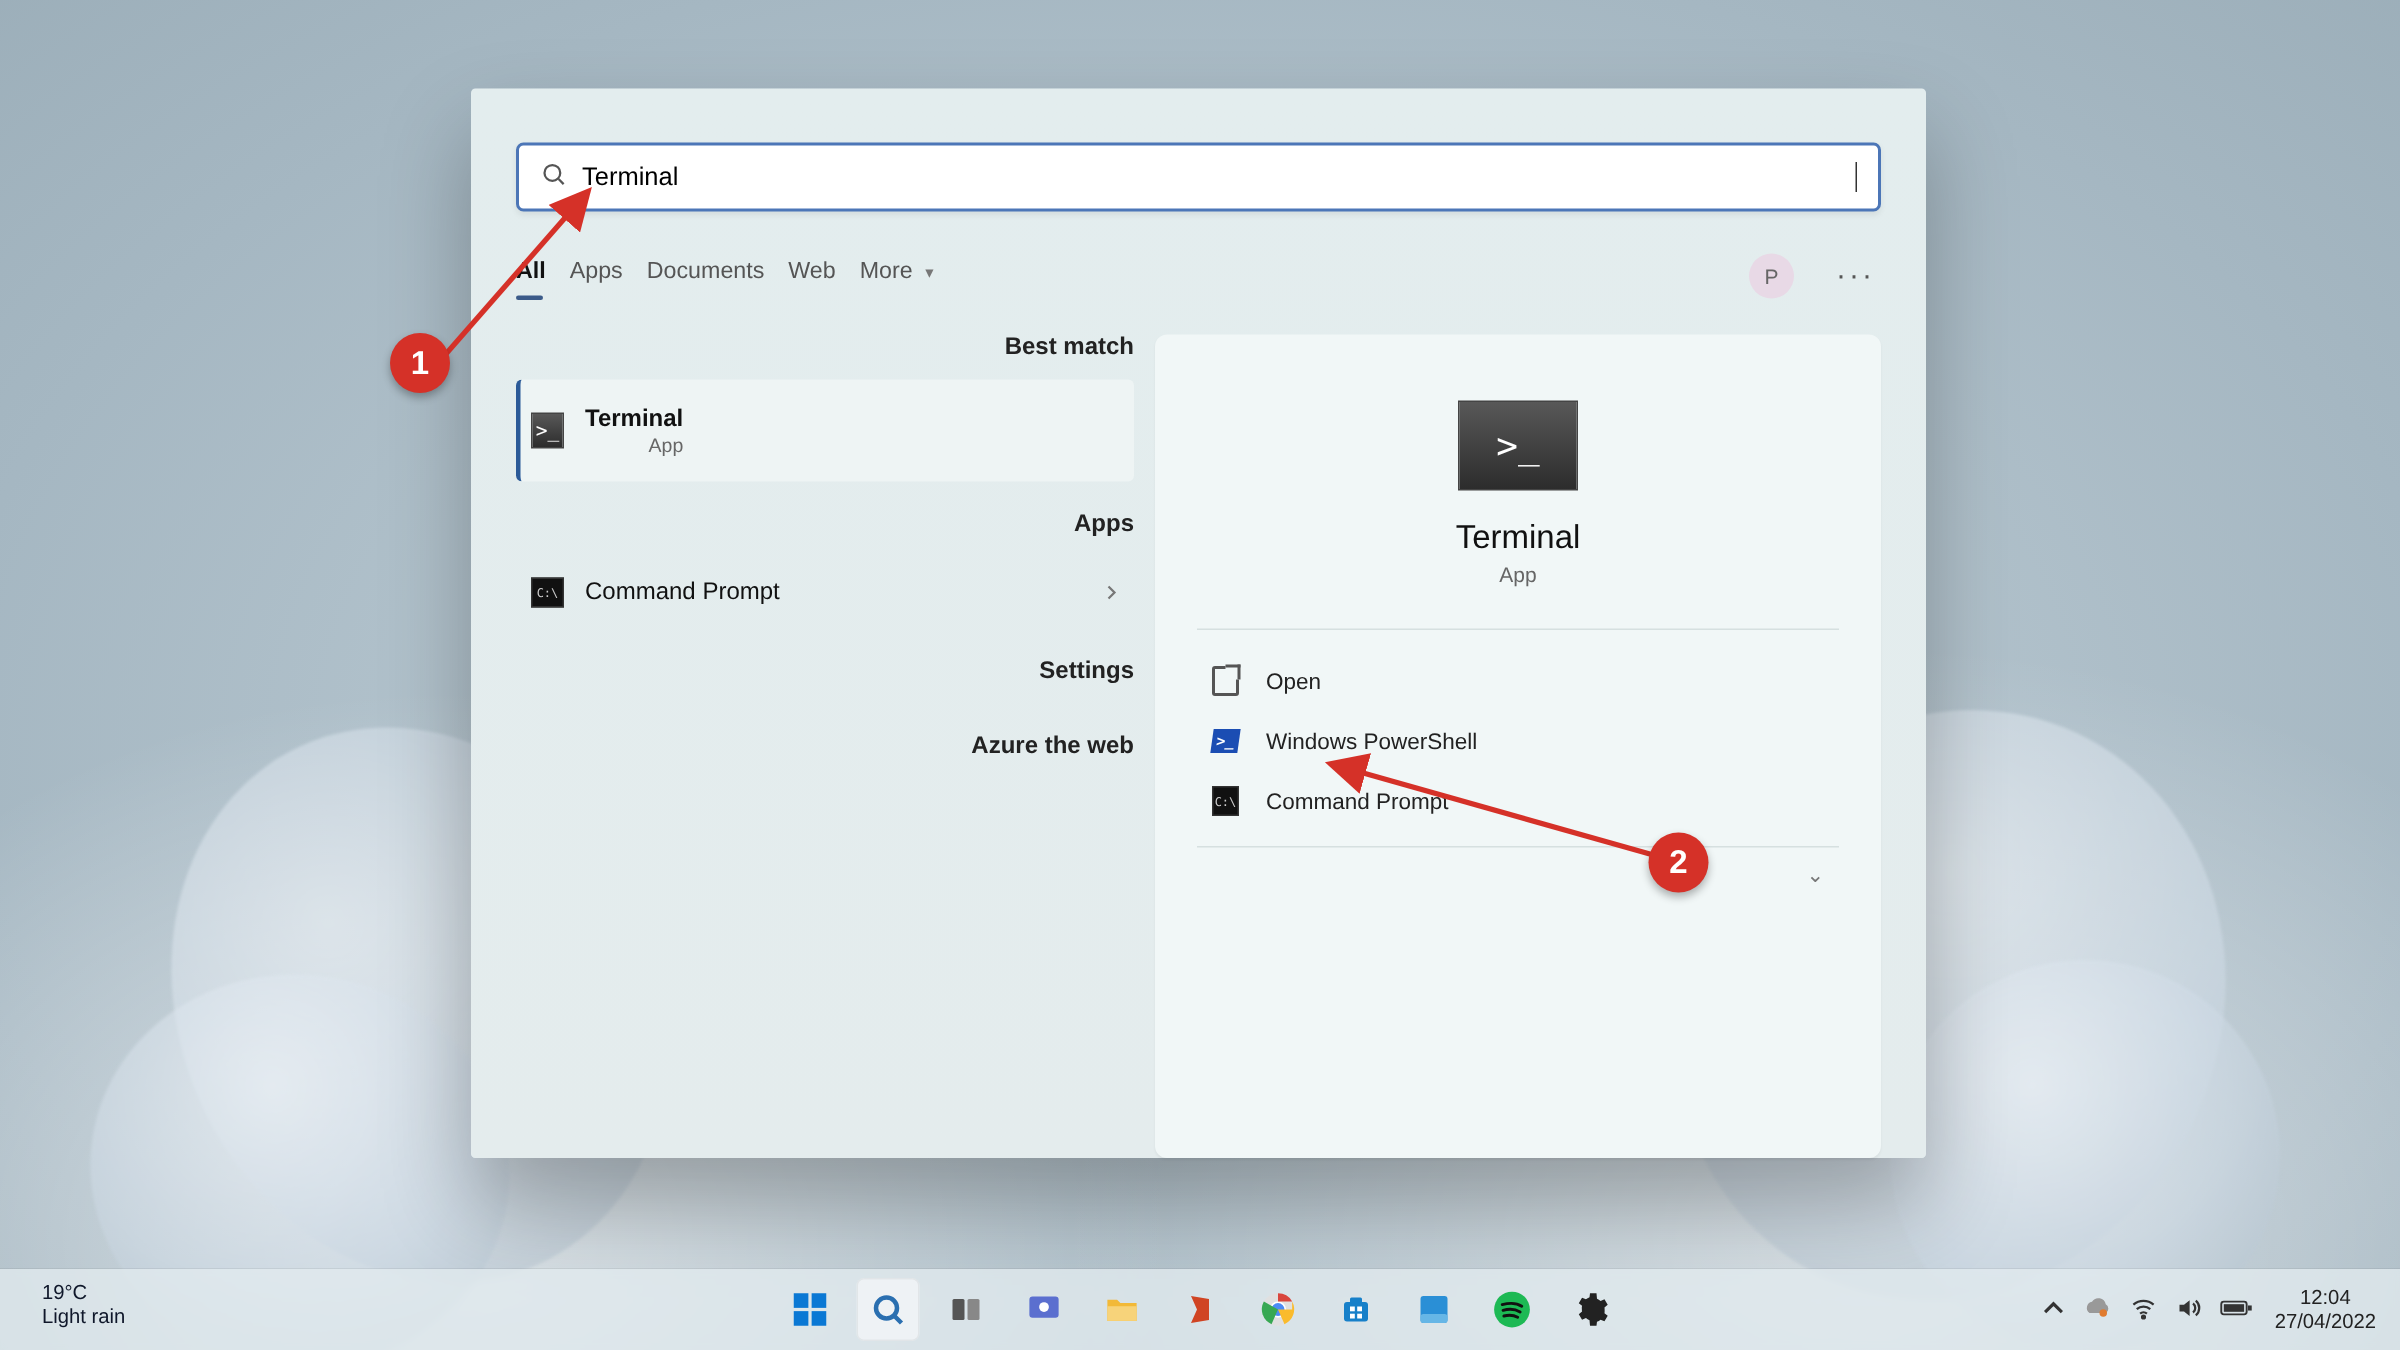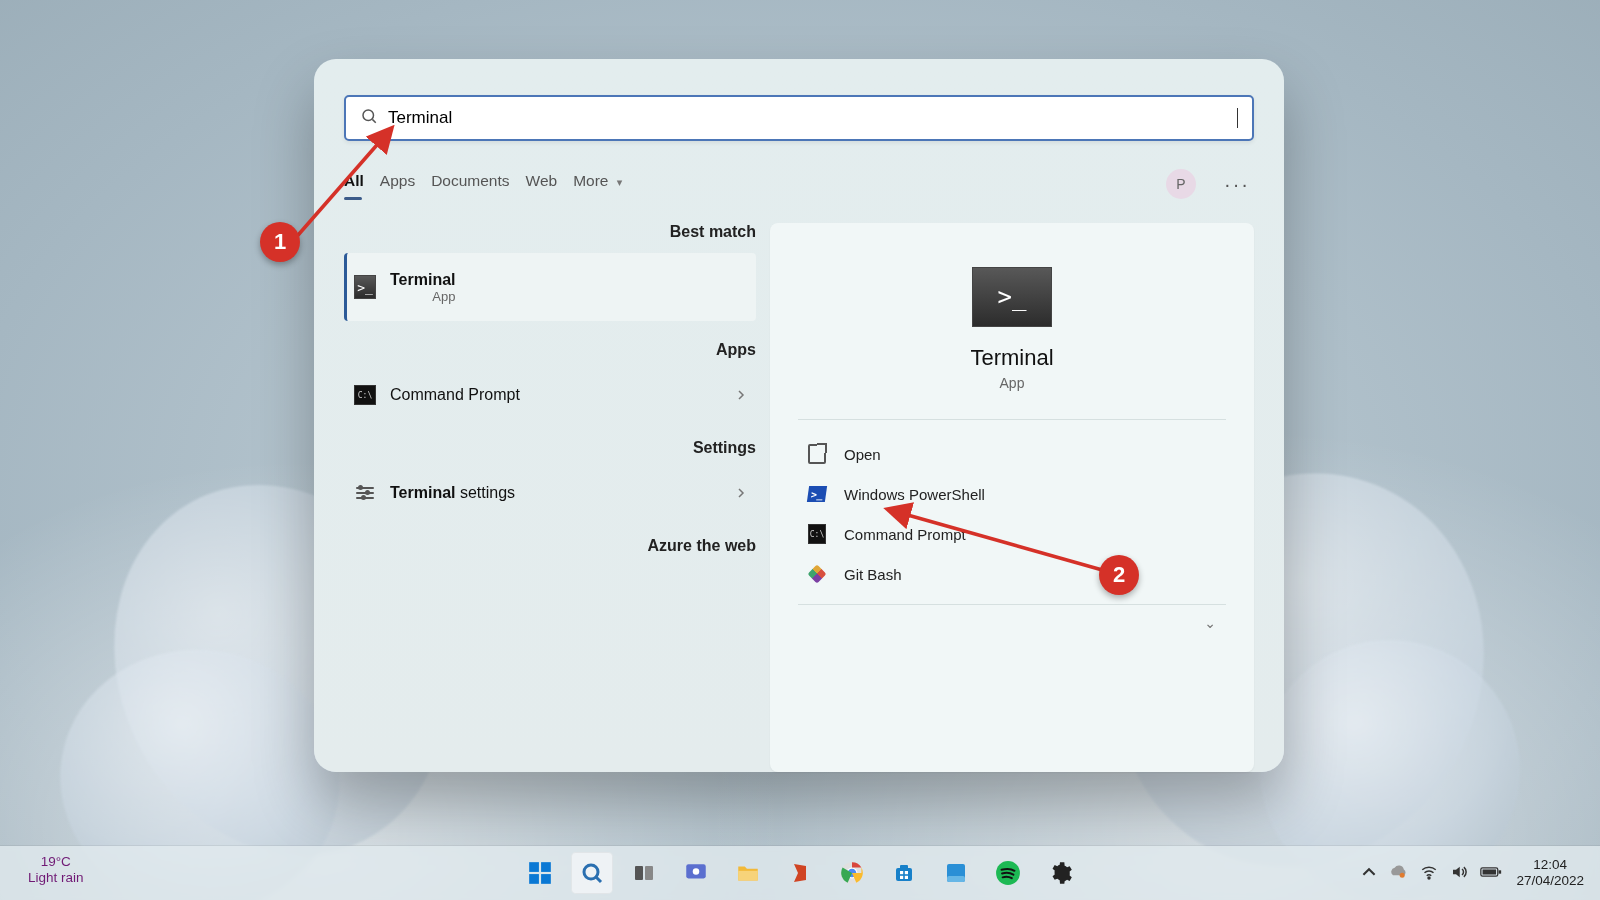--- a/index.html
+++ b/index.html
@@ -27,21 +27,21 @@
     filter: blur(1px);
     opacity:0.55;
   }
   
   .flyout {
     position: absolute;
     left: 314px;
     top: 59px;
     width: 970px;
     height: 713px;
-    border-radius: 22px;
+    border-radius: 3px;
     background: linear-gradient(#e3edee, #e4eced);
     box-shadow: 0 30px 60px rgba(0,0,0,0.28);
     display: flex;
     flex-direction: column;
     padding: 36px 30px 0 30px;
     box-sizing: border-box;
   }
   
   .searchbar {
     position: relative;
@@ -214,21 +214,21 @@
     height:54px;
     background:rgba(226,235,238,0.78);
     backdrop-filter: blur(2px);
     display:flex;
     align-items:center;
     box-shadow: 0 -1px 0 rgba(0,0,0,0.06);
   }
   .taskbar .weather {
     position:absolute;left:28px;top:8px;
     display:flex;flex-direction:column;
-    line-height:1.2;font-size:13.5px;color:#701a75;align-items:center;
+    line-height:1.2;font-size:13.5px;color:#0f172a;
   }
   .taskbar .icons-center {
     position:absolute;left:50%;transform:translateX(-50%);
     display:flex;gap:10px;align-items:center;
   }
   .tb-icon {
     width:42px;height:42px;
     border-radius:5px;
     display:flex;align-items:center;justify-content:center;
     cursor:pointer;
@@ -346,37 +346,20 @@
           </div>
         <span class="ri-title">Command Prompt</span>
         <span class="chev">
           <svg viewBox="0 0 10 10" stroke="#777" stroke-width="1.5" fill="none">
               <path d="M3 1 L7 5 L3 9"></path>
             </svg>
         </span>
       </div>
 
       <div class="section-heading mt">Settings</div>
-      <div class="result-item">
-        <div class="ri-icon">
-            <div class="sliders-glyph">
-              <div></div>
-              <div></div>
-              <div></div>
-            </div>
-          </div>
-        <span class="ri-title">
-          <strong class="term">Terminal</strong><span> settings</span>
-        </span>
-        <span class="chev">
-          <svg viewBox="0 0 10 10" stroke="#777" stroke-width="1.5" fill="none">
-              <path d="M3 1 L7 5 L3 9"></path>
-            </svg>
-        </span>
-      </div>
 
       <div class="section-heading mt">Azure the web</div>
     </div>
 
     <div class="rightcol">
       <div class="detail-header">
         <div class="big-icon">
             <div class="term-glyph big">&gt;_</div>
           </div>
         <div class="detail-title">Terminal</div>
@@ -394,26 +377,20 @@
           <span class="action-icon">
               <span class="ps-glyph">&gt;_</span>
             </span>
           <span>Windows PowerShell</span>
         </div>
         <div class="action-item">
           <span class="action-icon">
               <span class="cmd-glyph">C:\</span>
             </span>
           <span>Command Prompt</span>
-        </div>
-        <div class="action-item">
-          <span class="action-icon">
-              <span class="git-glyph"></span>
-            </span>
-          <span>Git Bash</span>
         </div>
       </div>
 
       <div class="expand-toggle">
         <span>⌄</span>
       </div>
     </div>
   </div>
 </div>
 

